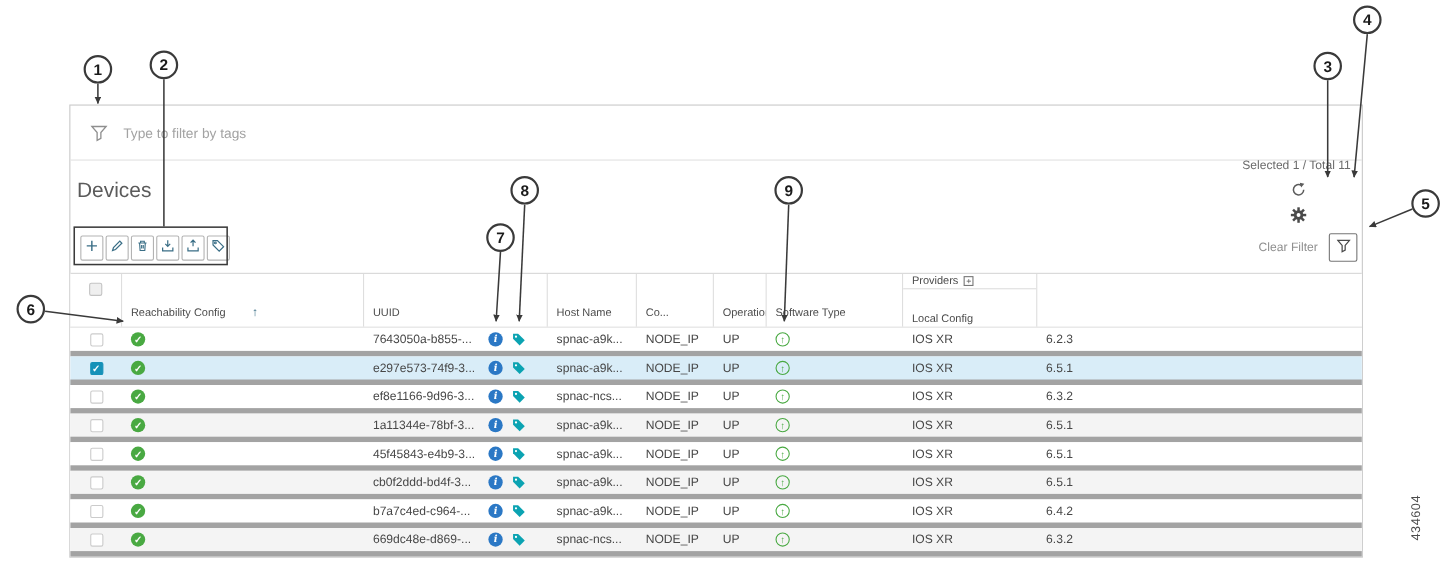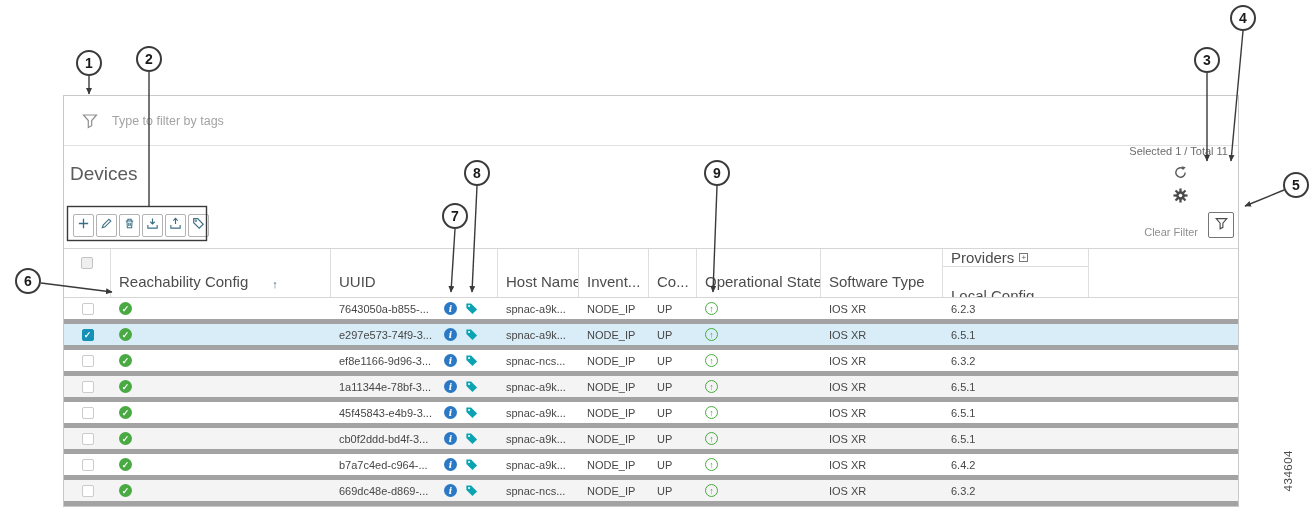--- a/index.html
+++ b/index.html
@@ -59,41 +59,41 @@
     padding-left: 9px;
   }
   .tbtns { display: flex; gap: 2px; }
   .tbtn {
     width: 21px; height: 23px;
     background: #fff; border: 1px solid #b3b3b3; border-radius: 2px;
     display: flex; align-items: center; justify-content: center;
     padding: 0; cursor: pointer;
   }
   .tbtn svg path, .tbtn svg circle { stroke: var(--toolbar_icon_teal, #3a6e86); }
-  .clearfilter { display: flex; align-items: flex-end; gap: 10px; margin-right: 4px; }
+  .clearfilter { display: flex; align-items: center; gap: 10px; margin-right: 4px; }
   .cf-label { font-size: 11px; color: #8f8f8f; cursor: pointer; }
   .cf-btn {
     width: 26px; height: 26px; background: #fff;
     border: 1px solid #757575; border-radius: 2px;
     display: flex; align-items: center; justify-content: center;
     padding: 0; cursor: pointer;
   }
 
   
   .panel { --cols: 47px 220px 167px 81px 70px 48px 124px 122px 146px 108px 1fr; }
   .thead {
     height: 50px;
     display: grid; grid-template-columns: var(--cols);
     border-top: 1px solid #d6d6d6; border-bottom: 1px solid #d6d6d6;
     background: #fff;
   }
   .th {
     display: flex; align-items: flex-end;
     padding: 0 4px 7px 8px;
-    font-size: 15px; color: #4c4c4c;
+    font-size: 10px; color: #4c4c4c;
     border-right: 1px solid #dedede;
     overflow: hidden; white-space: nowrap; gap: 20px;
   }
   .th.filler { border-right: none; }
   .th-check { align-items: flex-start; justify-content: center; padding: 8px 0 0 0; }
   .hdr-check { width: 12px; height: 12px; border: 1px solid #c3c3c3; background: #efefef; border-radius: 2px; }
   .sort-arrow { color: #3a6e86; font-size: 11px; margin-left: 4px; font-weight: bold; }
   .sort-arrow::after { content: "\2191"; }
   .th-providers { flex-direction: column; align-items: stretch; padding: 0; }
   .prov-top, .prov-bottom { height: 25px; display: flex; align-items: center; padding-left: 8px; gap: 5px; }
@@ -279,23 +279,20 @@
       </div>
       <div class="th">
         <span>Reachability Config</span>
           <span class="sort-arrow"></span>
       </div>
       <div class="th">
           <span>UUID</span>
         </div>
       <div class="th">
           <span>Host Name</span>
-        </div>
-      <div class="th">
-          <span>Invent...</span>
         </div>
       <div class="th">
           <span>Co...</span>
         </div>
       <div class="th">
           <span>Operational State</span>
         </div>
       <div class="th">
           <span>Software Type</span>
         </div>

